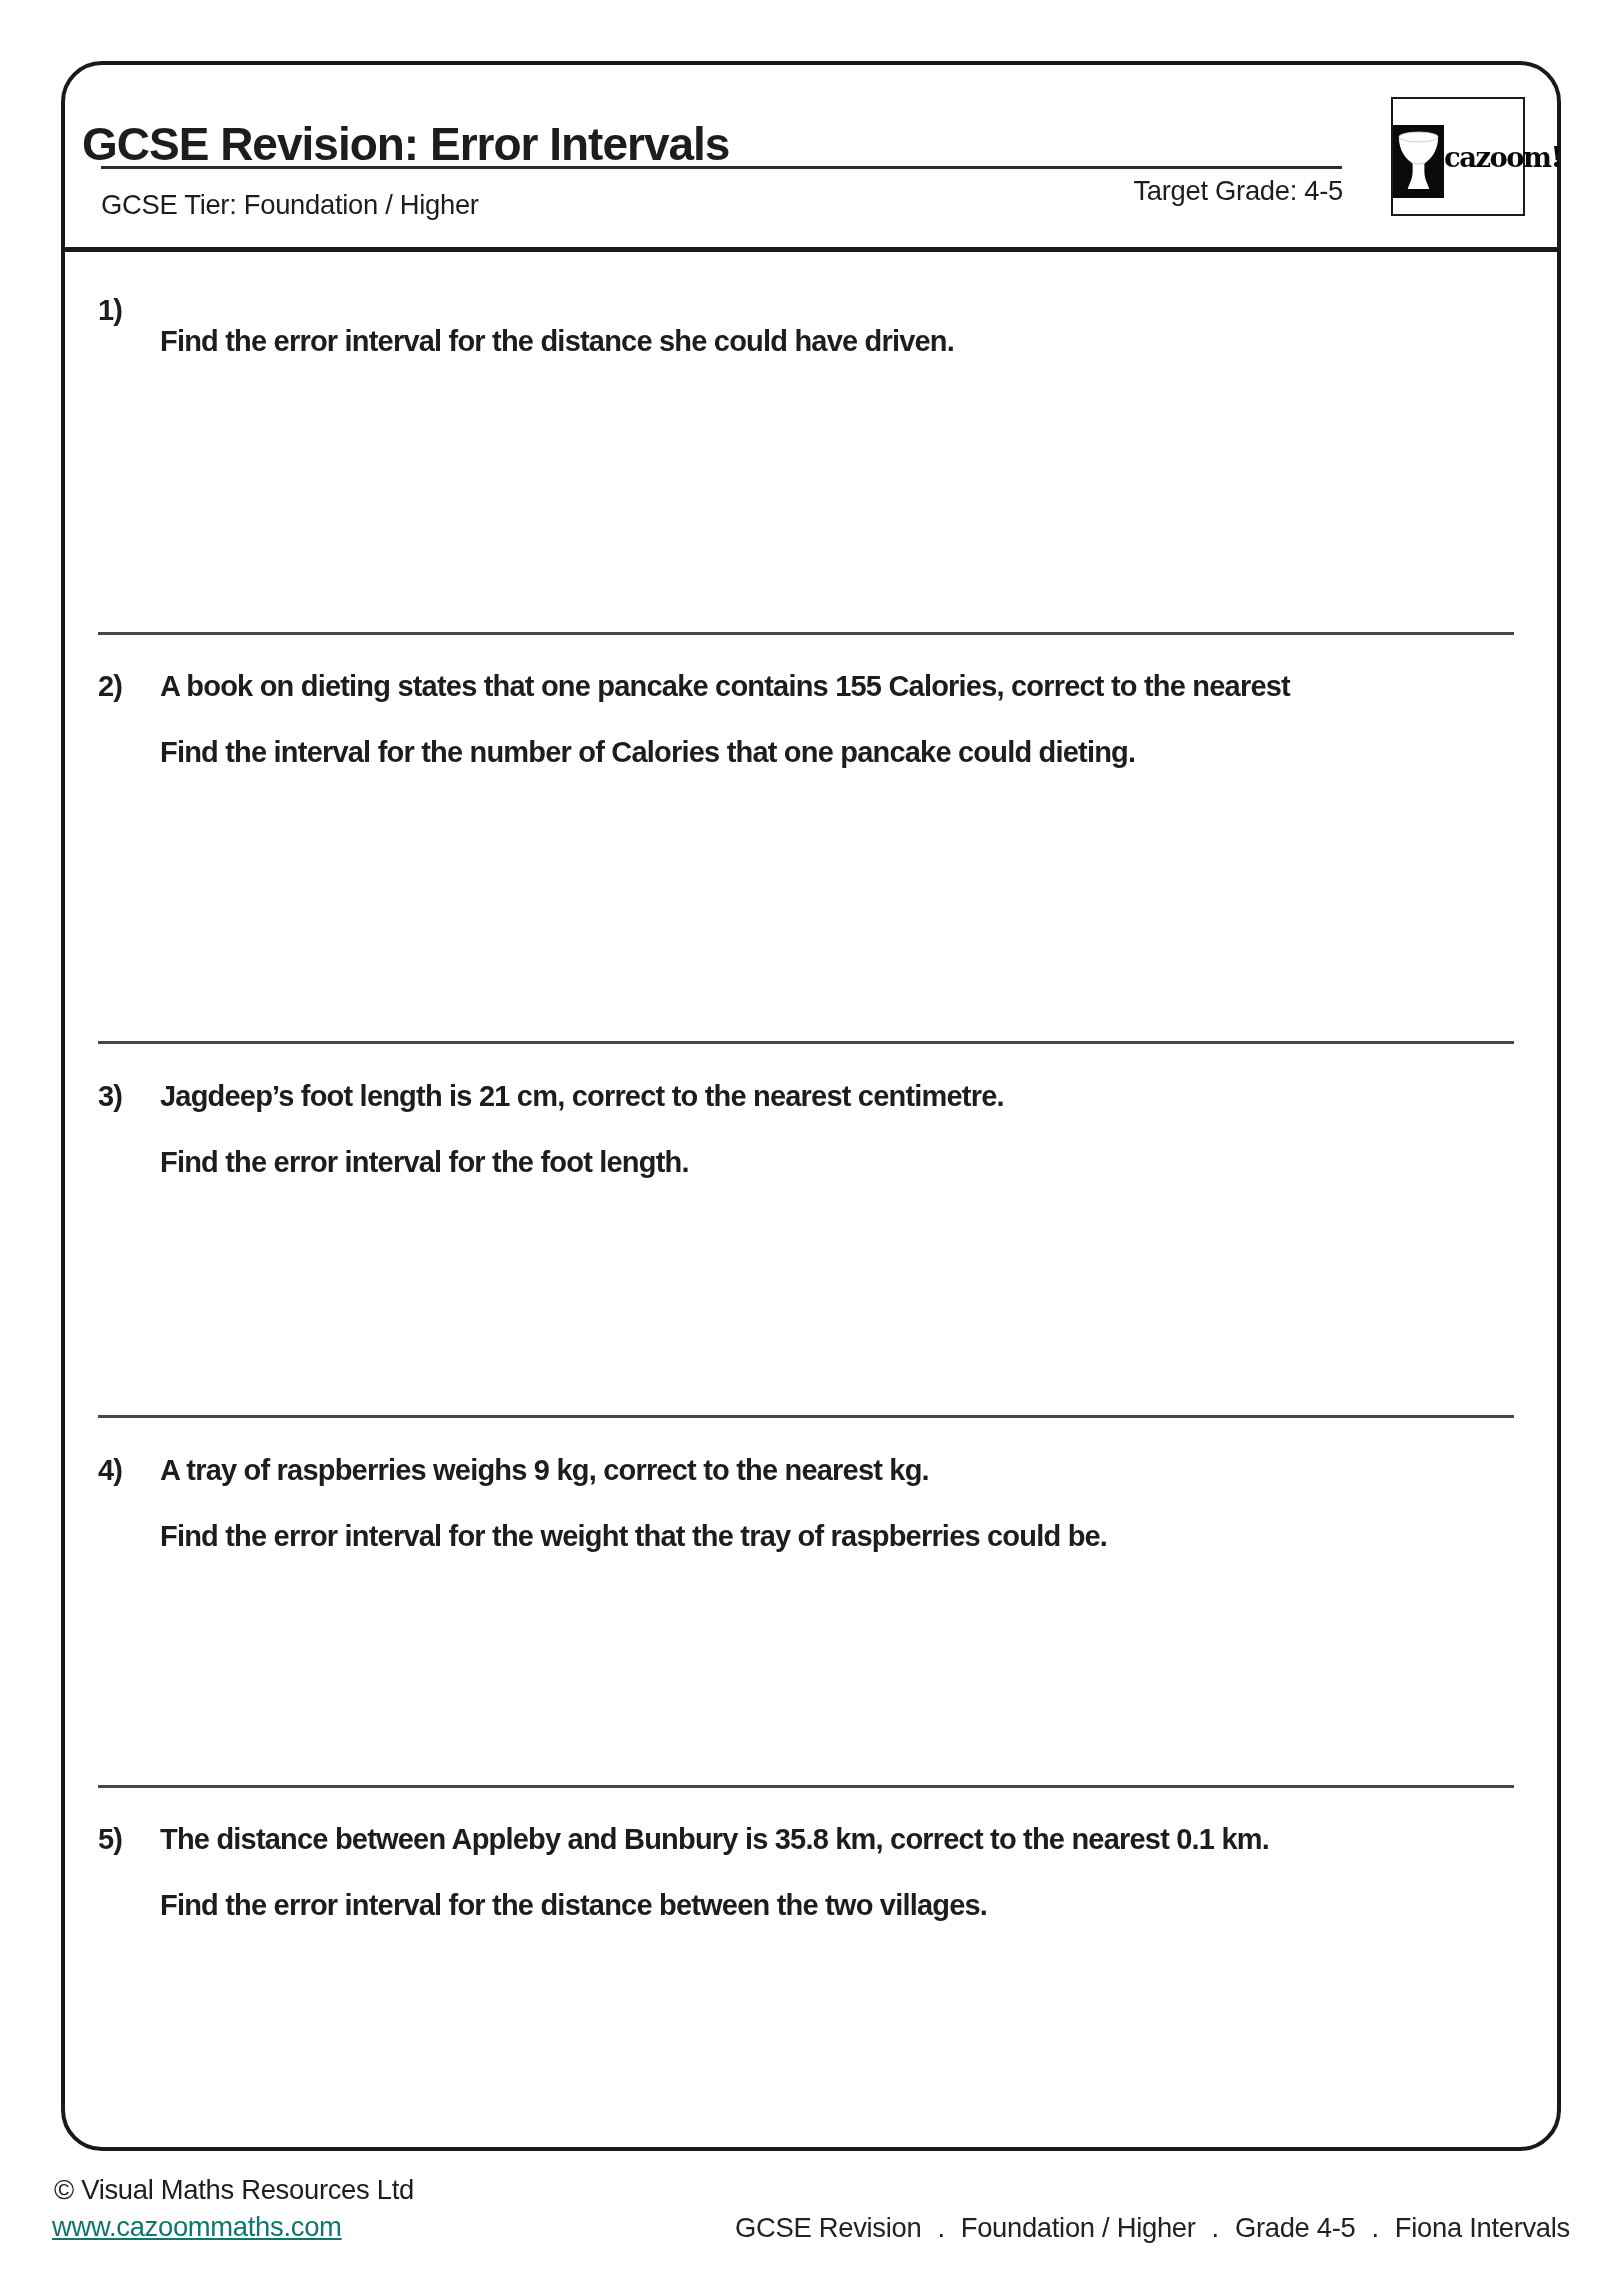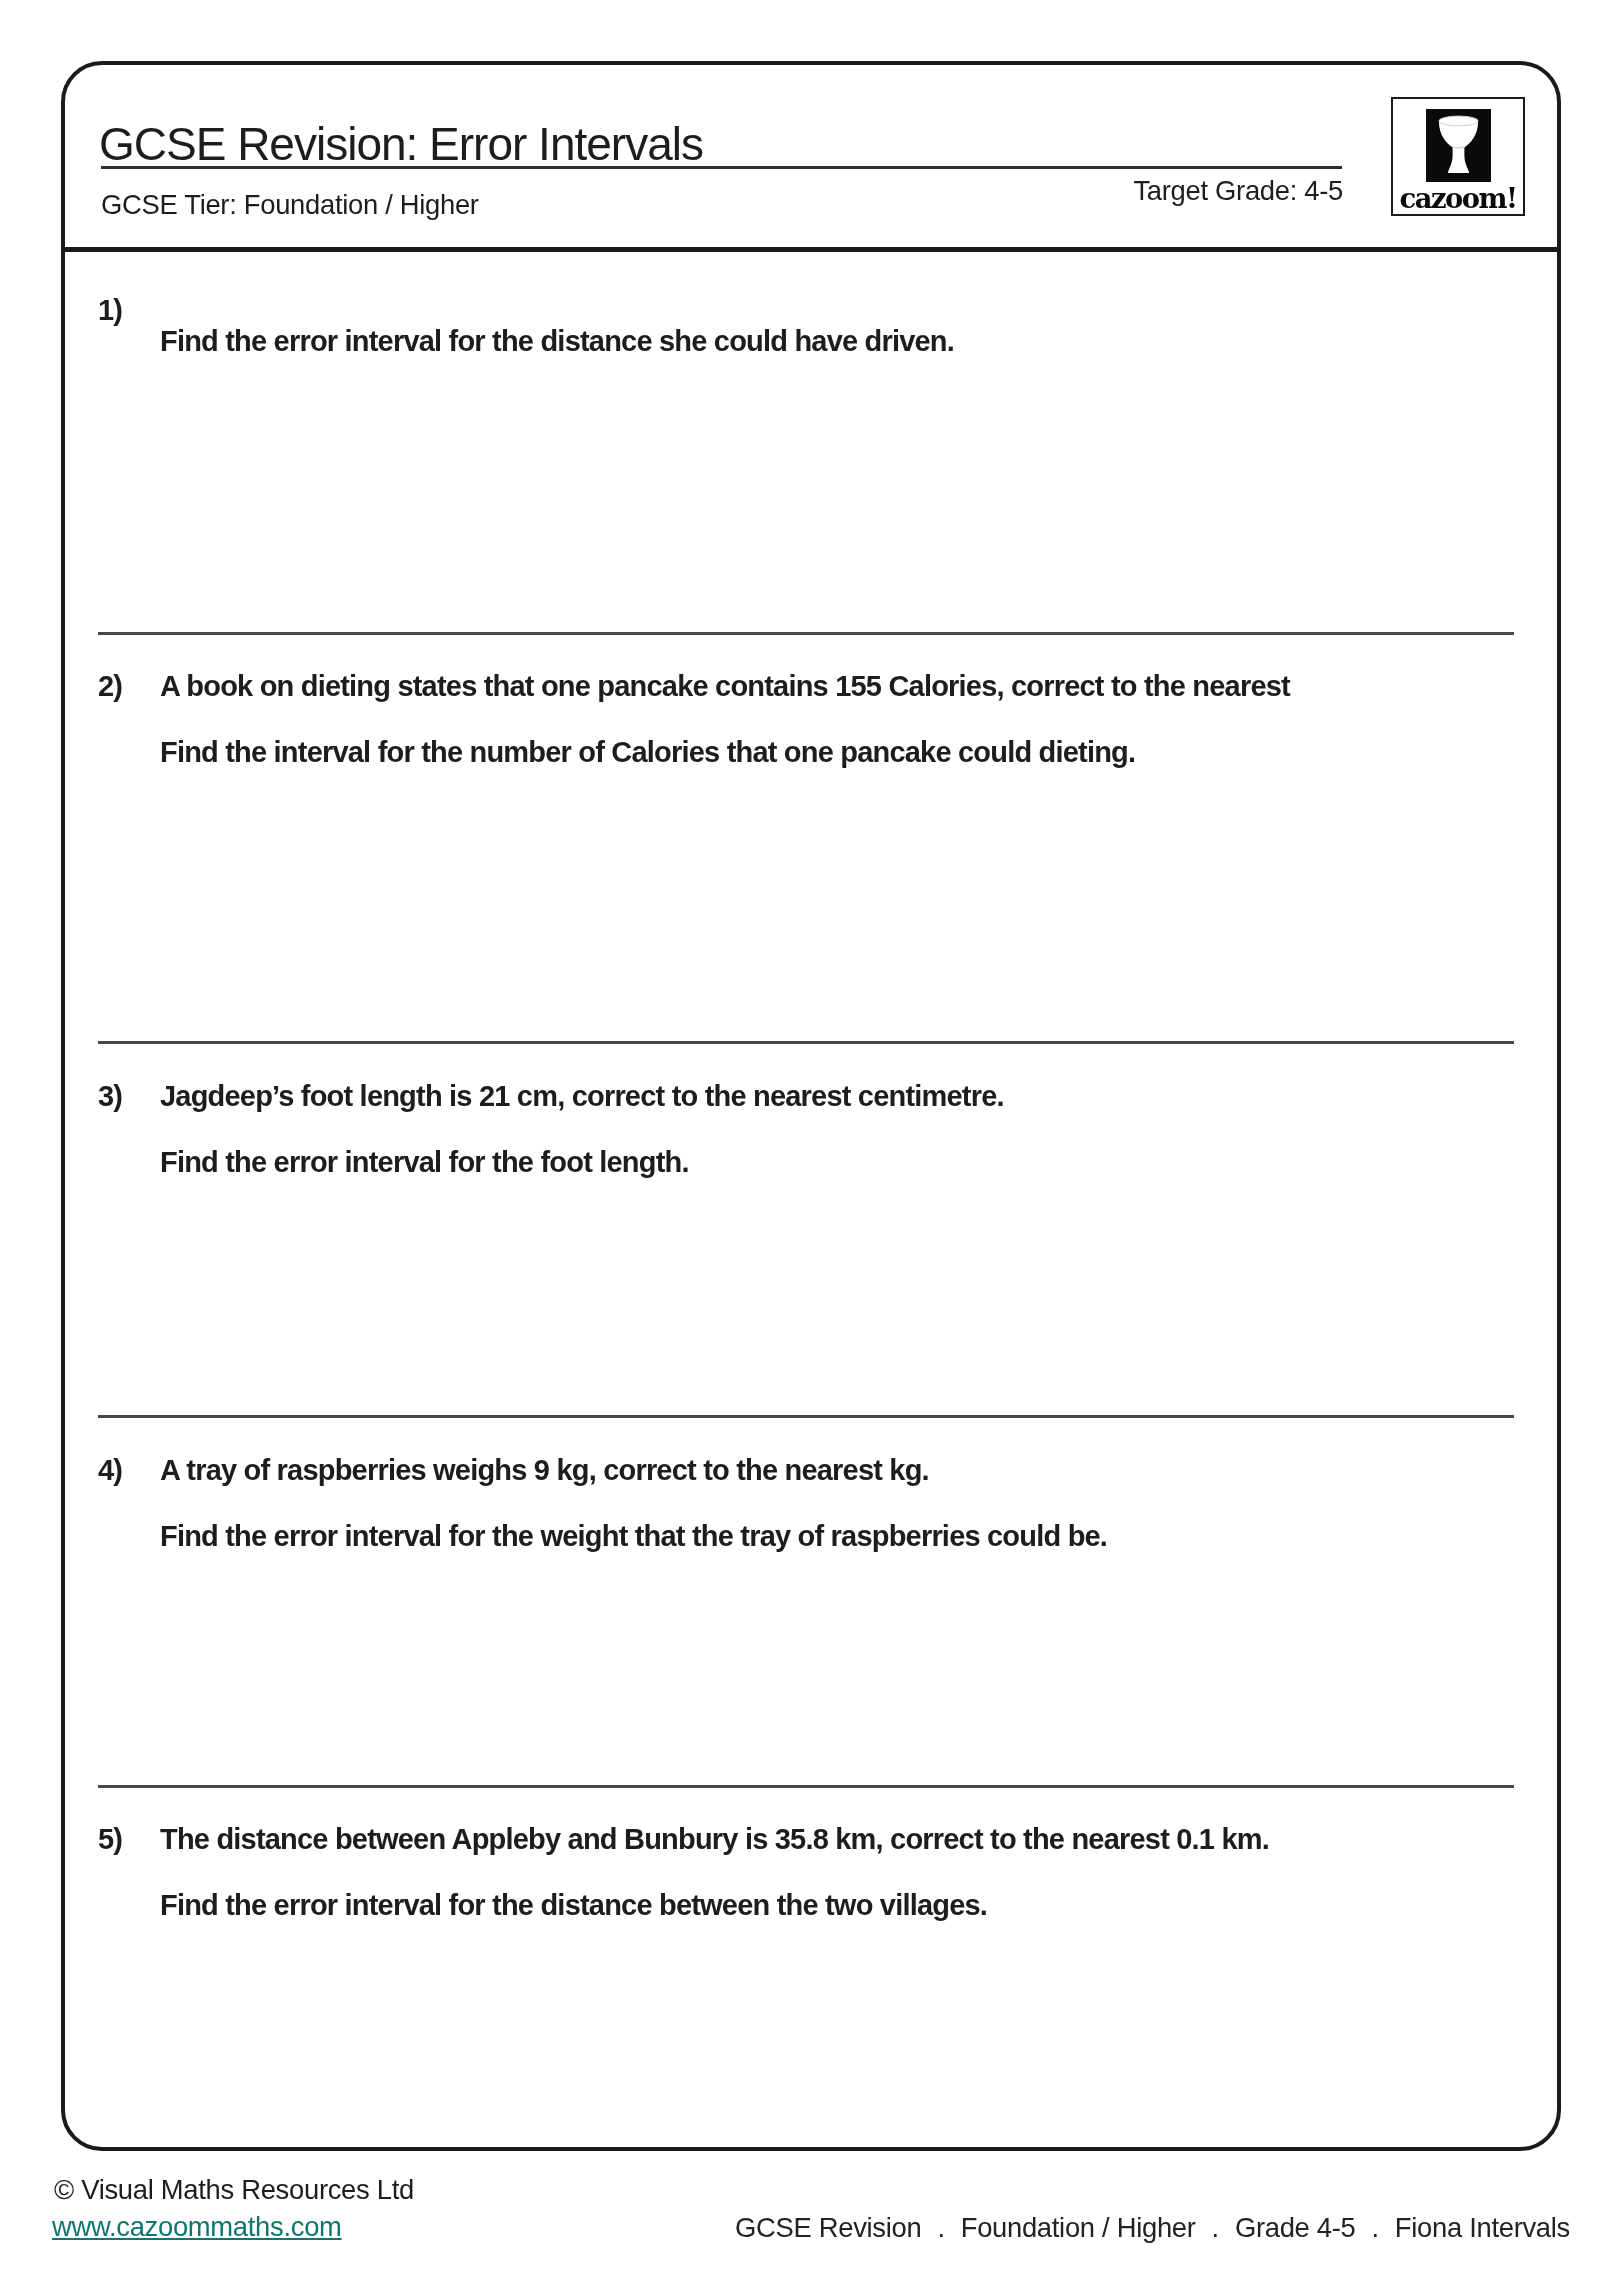--- a/index.html
+++ b/index.html
@@ -10,40 +10,40 @@
     color:#1d1d1b;
     overflow:hidden;
   }
   .abs{position:absolute;}
   .page-border{
     left:61px;top:61px;width:1500px;height:2090px;
     border:4.9px solid #1a1a1a;border-radius:41px;
     box-sizing:border-box;background:#ffffff;
   }
   .page-title{
-    left:99px;top:82px;
-    font-size:46px;font-weight:normal;letter-spacing:-1px;
+    left:82px;top:82px;
+    font-size:46px;font-weight:bold;letter-spacing:-1px;
     color:#1d1d1b;white-space:nowrap;margin-top:35px;
   }
   .title-rule{
     left:101px;top:166px;width:1241px;height:2.9px;background:#2e2e2e;
   }
   .tier-label{
     left:101px;top:189px;font-size:27.4px;letter-spacing:-0.3px;white-space:nowrap;
   }
   .target-grade{
     right:278px;top:175px;font-size:27.4px;letter-spacing:-0.3px;white-space:nowrap;
   }
   .header-divider{
     left:61px;top:247px;width:1500px;height:4.9px;background:#1a1a1a;
   }
   .logo-box{
     left:1391px;top:97px;width:134px;height:119px;
     border:2px solid #1a1a1a;box-sizing:border-box;background:#fff;
-    display:flex;flex-direction:column;align-items:center;
+    display:flex;align-items:center;
   }
   .logo-square{
     margin-top:9.8px;width:65px;height:73px;background:#0a0a0a;
     display:flex;align-items:center;justify-content:center;
   }
   .logo-brand{
     font-family:"DejaVu Serif", serif;
     font-weight:bold;font-size:27.4px;letter-spacing:-1.5px;
     color:#0a0a0a;line-height:31px;margin-top:1px;white-space:nowrap;
   }

